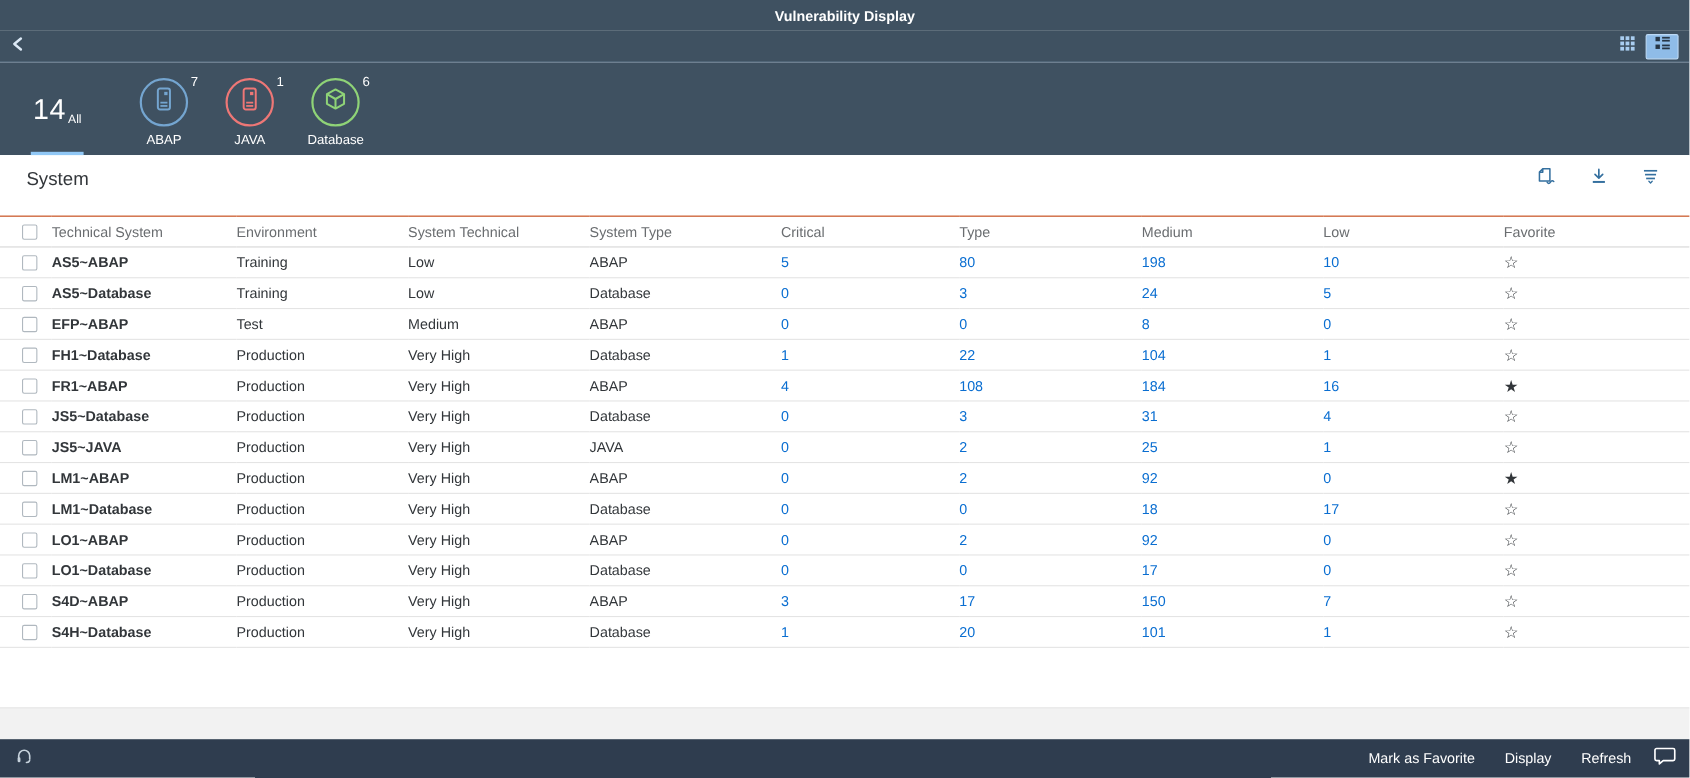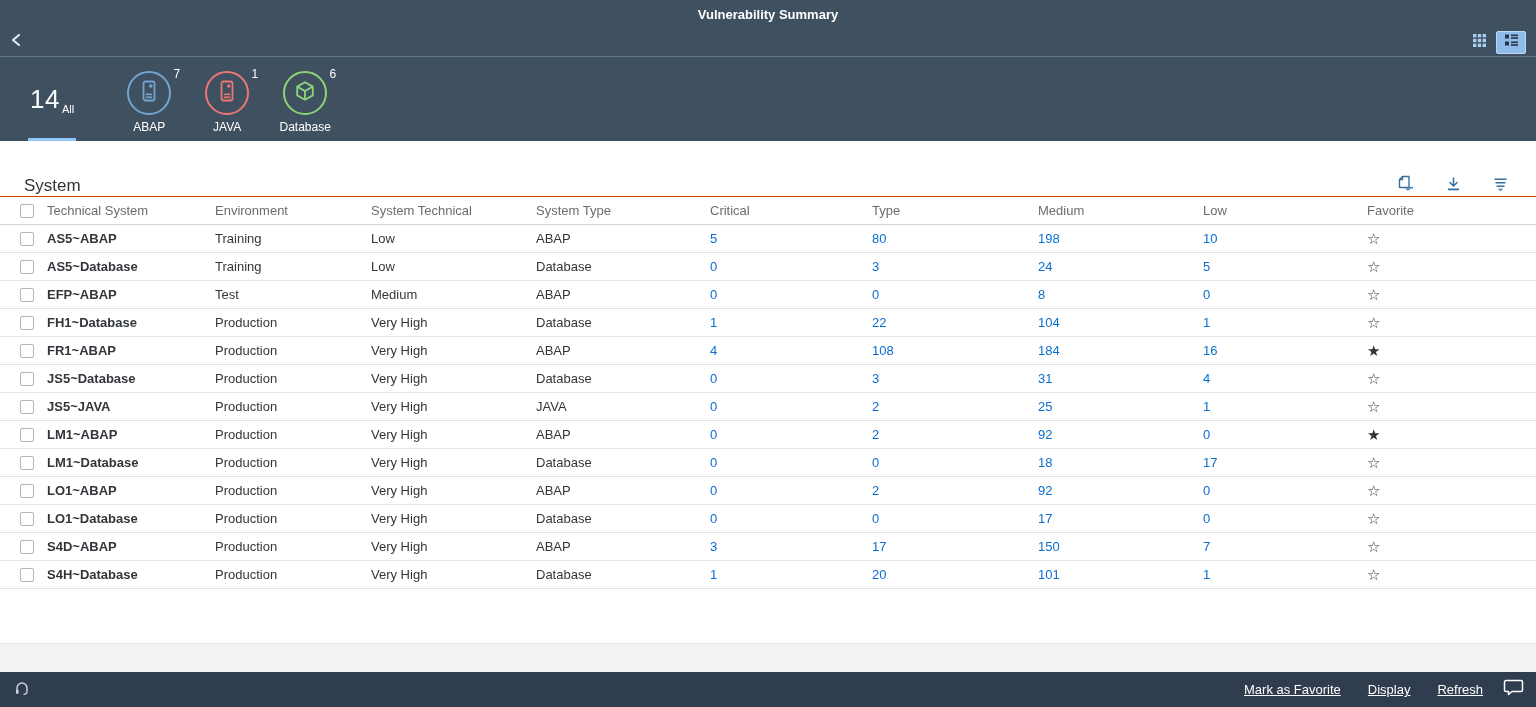--- a/index.html
+++ b/index.html
@@ -53,22 +53,22 @@
   }
   .kpi.abap .kpi-circle { border-color: #74a5d0; }
   .kpi.java .kpi-circle { border-color: #ee7776; }
   .kpi.db   .kpi-circle { border-color: #8fd377; }
   .kpi-badge { position: absolute; top: -4px; right: -9px; font-size: 12px; color: #fff; }
   .kpi-label { margin-top: 5px; font-size: 12px; }
 
   
   .content { height: 502px; background: #fff; flex: 0 0 auto; }
   .table-title-bar {
-    height: 55px; display: flex; align-items: flex-end; justify-content: space-between;
-    padding: 0 26px 0 24px;
+    height: 55px; display: flex; align-items: flex-start; justify-content: space-between;
+    padding: 12px 26px 0 24px;
   }
   .table-title { font-size: 17px; color: #32363a; font-weight: 400; }
   .table-tools { display: flex; align-items: center; gap: 27px; }
   .tool-btn { width: 20px; height: 20px; display: flex; align-items: center; justify-content: center; cursor: pointer; }
 
   table { width: 100%; border-collapse: collapse; table-layout: fixed; font-size: 13px; }
   thead th {
     height: 28px; font-weight: 400; color: #6a6d70; text-align: left;
     border-top: 1px solid #c2410c; border-bottom: 1px solid #d6d6d6; padding: 0;
     white-space: nowrap; overflow: hidden;
@@ -86,32 +86,32 @@
   .num-link { color: #0a6ed1; cursor: pointer; }
   .fav { font-size: 15px; cursor: pointer; color: #32363a; }
 
   
   .strip { height: 29px; background: #f2f2f2; border-top: 1px solid #e7e7e7; flex: 0 0 auto; }
   .footer {
     height: 35px; background: #2f3d4f; display: flex; align-items: center;
     padding: 0 12px 0 14px; color: #fff; flex: 0 0 auto;
   }
   .footer-spacer { flex: 1; }
-  .footer-actions { display: flex; align-items: center; gap: 27px; font-size: 13px; text-decoration: underline; }
+  .footer-actions { display: flex; align-items: center; gap: 27px; font-size: 13px; }
   .footer-btn { cursor: pointer; }
   .icon-btn { display: flex; align-items: center; justify-content: center; cursor: pointer; }
   .footer .comment { margin-left: 20px; }
 </style>
 </head>
 <body>
 
 <div class="shell">
 
   <div class="title-bar">
-    <span>Vulnerability Summary</span>
+    <span>Vulnerability Display</span>
   </div>
 
   <div class="nav-bar">
     <div class="back-btn">
       <span>
         <svg width="12" height="14" viewBox="0 0 12 14">
             <polyline points="9,2 3,7 9,12" fill="none" stroke="#dce9f6" stroke-width="2.2" stroke-linecap="round" stroke-linejoin="round"></polyline>
           </svg>
       </span>
     </div>

